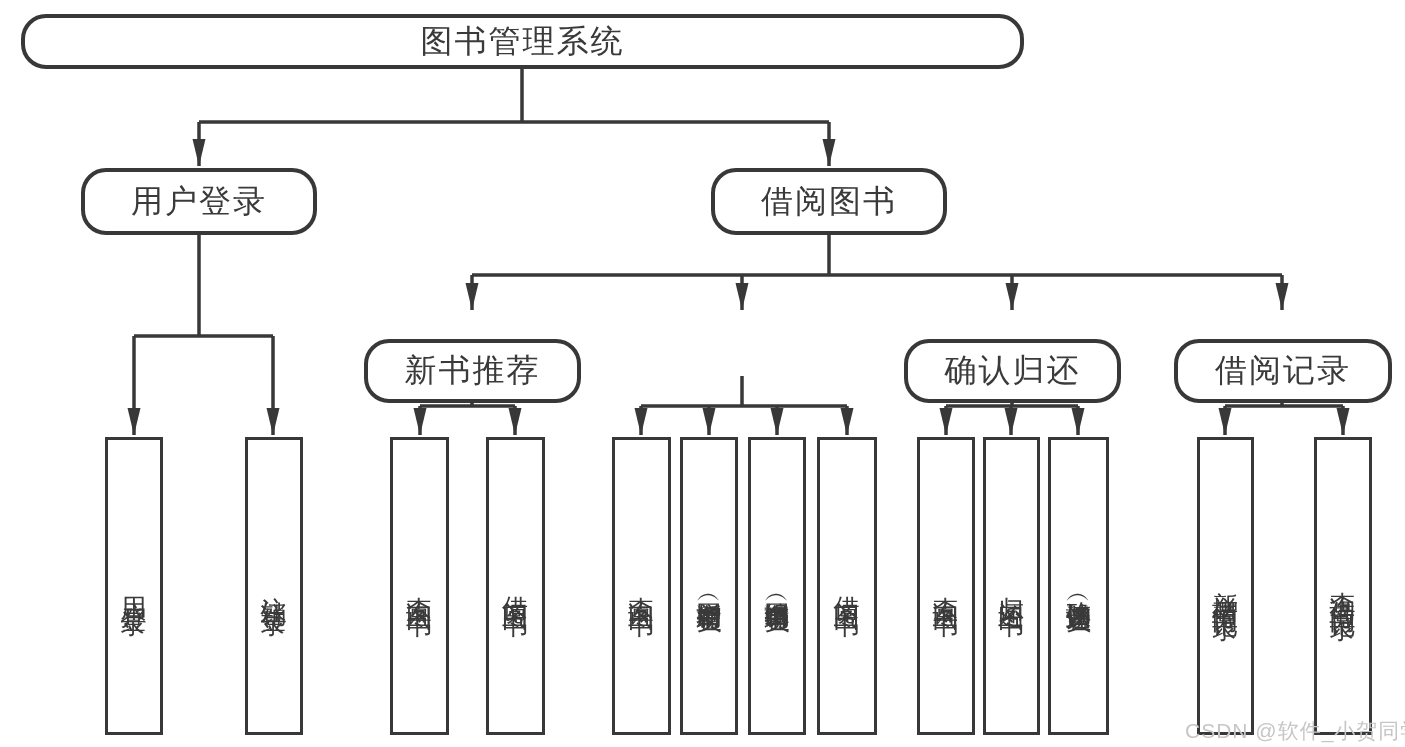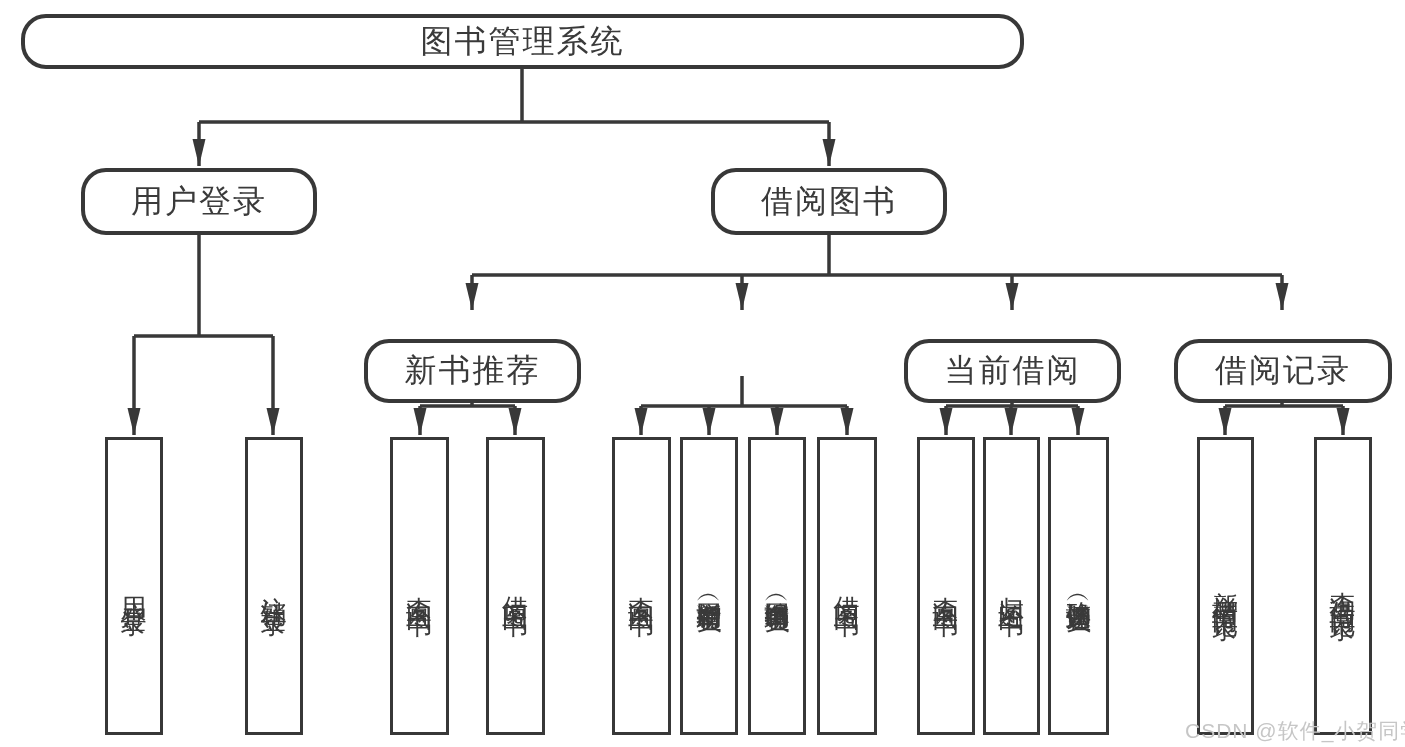--- a/index.html
+++ b/index.html
@@ -132,21 +132,21 @@
     <span>用户登录</span>
   </div>
   <div class="box hdr lvl2" style="left:711px">
     <span>借阅图书</span>
   </div>
 
   <div class="box hdr lvl3" style="left:364px">
     <span>新书推荐</span>
   </div>
   <div class="box hdr lvl3" style="left:904px">
-    <span>当前借阅</span>
+    <span>确认归还</span>
   </div>
   <div class="box hdr lvl3" style="left:1174px;width:218px">
     <span>借阅记录</span>
   </div>
 
   <div class="box leaf" style="left:105px;width:58px">
     <span>用户登录</span>
   </div>
   <div class="box leaf" style="left:245px;width:58px">
     <span>注销登录</span>

